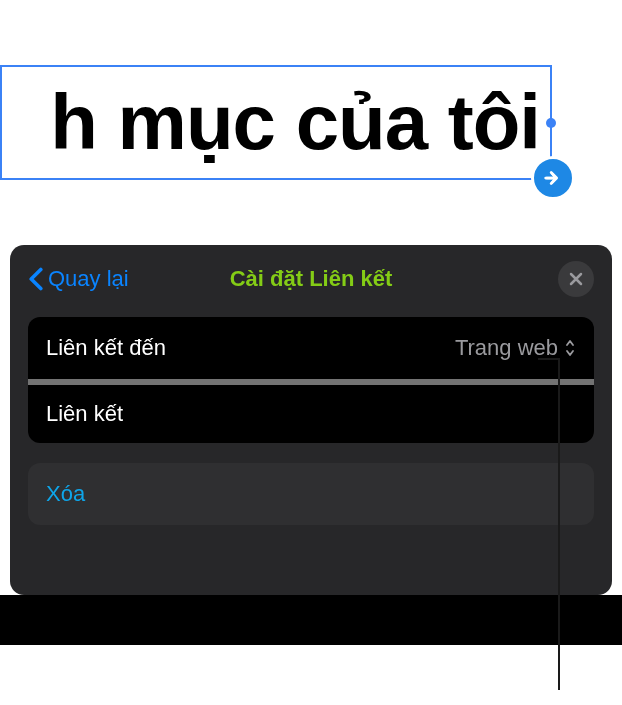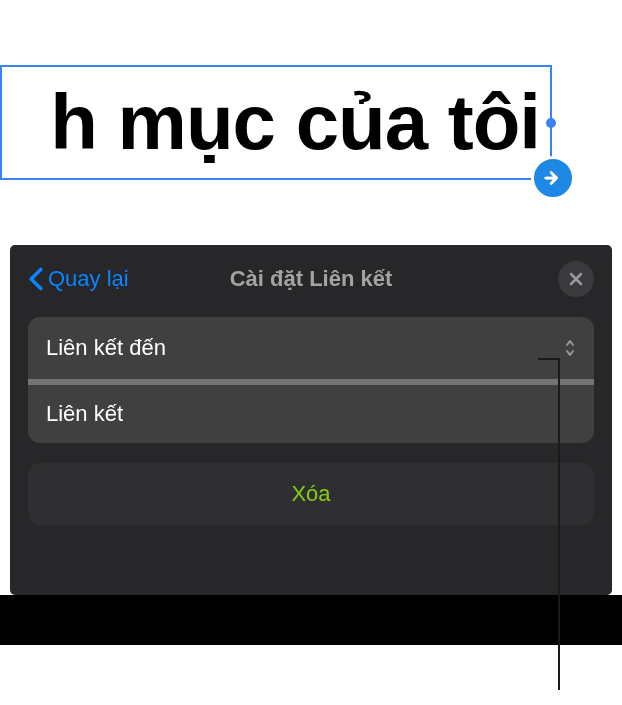--- a/index.html
+++ b/index.html
@@ -70,21 +70,21 @@
       height: 22px;
       fill: #fff;
     }
     .panel {
       position: absolute;
       top: 245px;
       left: 10px;
       right: 10px;
       height: 350px;
       background: #272729;
-      border-radius: 5px;
+      border-radius: 14px;
       padding: 18px;
       color: #fff;
     }
     .panel-header {
       display: flex;
       align-items: center;
       justify-content: space-between;
       margin-bottom: 22px;
       position: relative;
       height: 32px;
@@ -100,21 +100,21 @@
       left: 0;
     }
     .back-chevron {
       width: 16px;
       height: 24px;
       margin-right: 4px;
     }
     .panel-title {
       font-size: 22px;
       font-weight: 600;
-      color: #a3a3a3;
+      color: #84cc16;
       position: absolute;
       left: 50%;
       transform: translateX(-50%);
       white-space: nowrap;
     }
     .close-button {
       width: 36px;
       height: 36px;
       background: #3a3a3c;
       border-radius: 50%;
@@ -123,21 +123,21 @@
       justify-content: center;
       cursor: pointer;
       position: absolute;
       right: 0;
     }
     .close-button svg {
       width: 16px;
       height: 16px;
     }
     .form-group {
-      background: #404040;
+      background: #000000;
       border-radius: 12px;
       overflow: hidden;
       margin-bottom: 20px;
     }
     .form-row {
       display: flex;
       align-items: center;
       justify-content: space-between;
       padding: 16px 18px;
       min-height: 62px;
@@ -159,23 +159,23 @@
     }
     .updown-icon {
       width: 12px;
       height: 18px;
     }
     .delete-button {
       width: 100%;
       background: #2f2f31;
       border-radius: 12px;
       padding: 18px;
-      text-align: center;
-      font-size: 22px;
-      color: #84cc16;
+      text-align: left;
+      font-size: 22px;
+      color: #0ea5e9;
       font-weight: 400;
       cursor: pointer;
     }
     .callout-line {
       position: absolute;
       top: 360px;
       left: 558px;
       width: 2px;
       height: 330px;
       background: #1a1a1a;
@@ -239,20 +239,21 @@
       <svg viewBox="0 0 16 16">
         <path d="M3 3 L13 13 M13 3 L3 13" stroke="#9a9a9e" stroke-width="2.5" stroke-linecap="round"></path>
       </svg>
     </div>
   </div>
 
   <div class="form-group">
     <div class="form-row">
       <span class="form-label">Liên kết đến</span>
       <span class="form-value">
+        <span>Trang web</span>
         <svg class="updown-icon" viewBox="0 0 12 18">
           <path d="M3 6 L6 2 L9 6 M3 12 L6 16 L9 12" stroke="#9a9a9e" stroke-width="1.8" fill="none" stroke-linecap="round" stroke-linejoin="round"></path>
         </svg>
       </span>
     </div>
     <div class="form-row">
       <span class="form-label">Liên kết</span>
     </div>
   </div>
 

